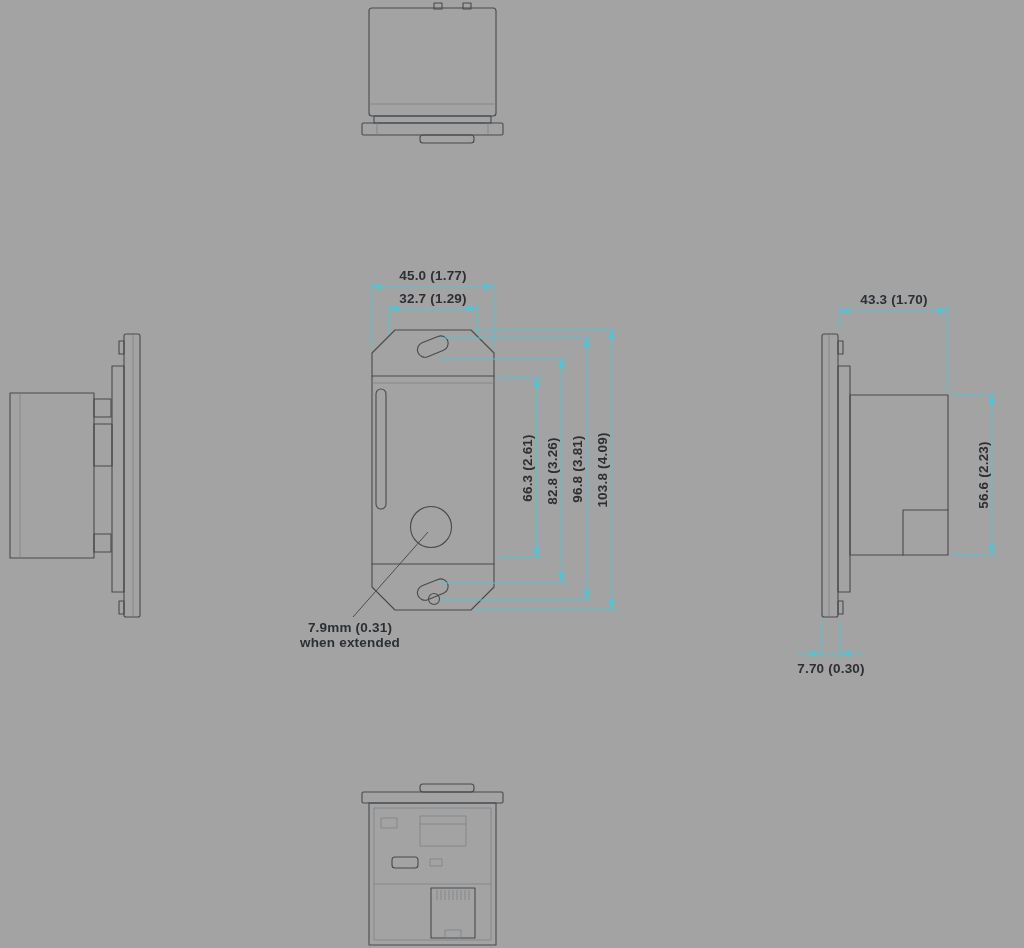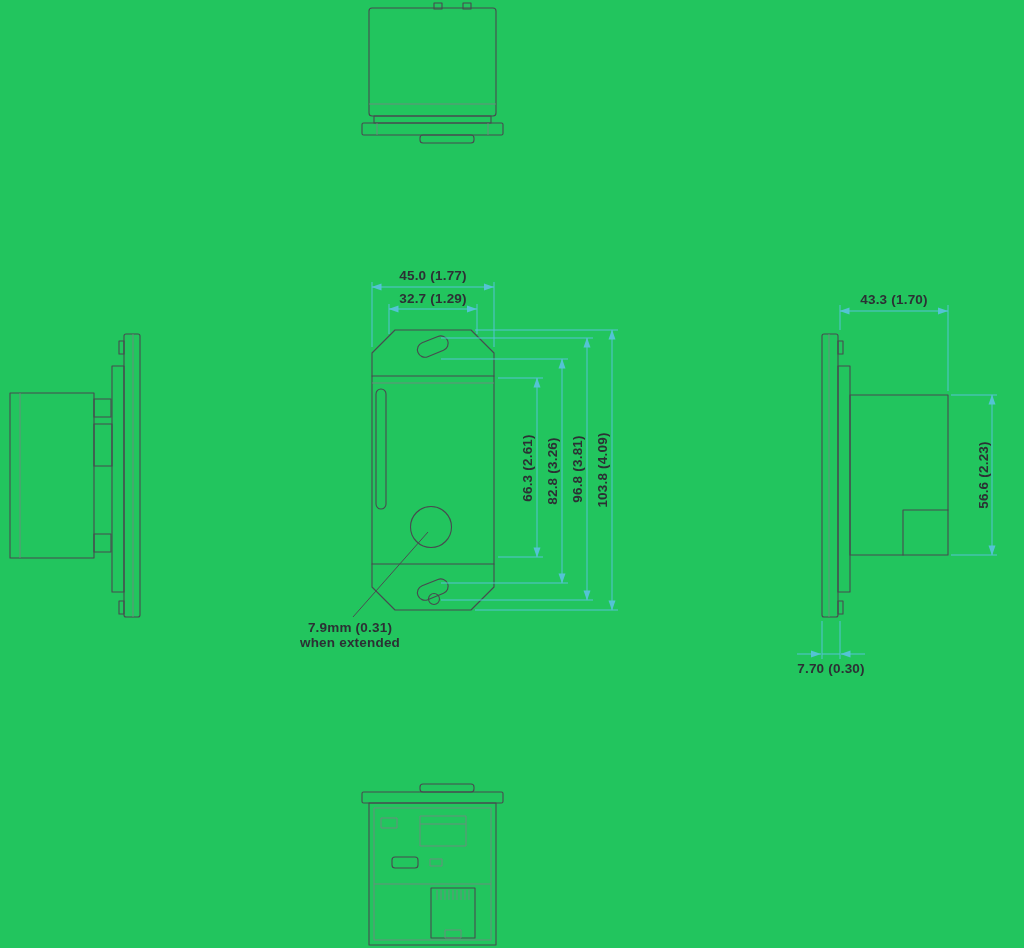--- a/index.html
+++ b/index.html
@@ -1,16 +1,16 @@
 <!DOCTYPE html>
 <html><head>
 <meta charset="utf-8">
 <style>
   html,body{margin:0;padding:0;background:#ffffff;}
-  .canvas{position:relative;width:1024px;height:948px;background:#22c55e;overflow:hidden;
+  .canvas{position:relative;width:1024px;height:948px;background:#a3a3a3;overflow:hidden;
           font-family:"Liberation Sans",sans-serif;}
   svg{display:block;}
   marker{overflow:visible;}
   .draw{stroke:#474b4f;stroke-width:1.1;fill:none;stroke-linejoin:round;stroke-linecap:round;}
   .thin{stroke:#7b8085;stroke-width:0.8;fill:none;stroke-linejoin:round;}
   .dim{stroke:#54c3d4;stroke-width:1;fill:none;}
   .dim-text{font-family:"Liberation Sans",sans-serif;font-size:13.5px;font-weight:bold;
             fill:#2c3034;letter-spacing:0.2px;}
   .callout-line{stroke:#4a4e52;stroke-width:1;fill:none;}
 </style>

